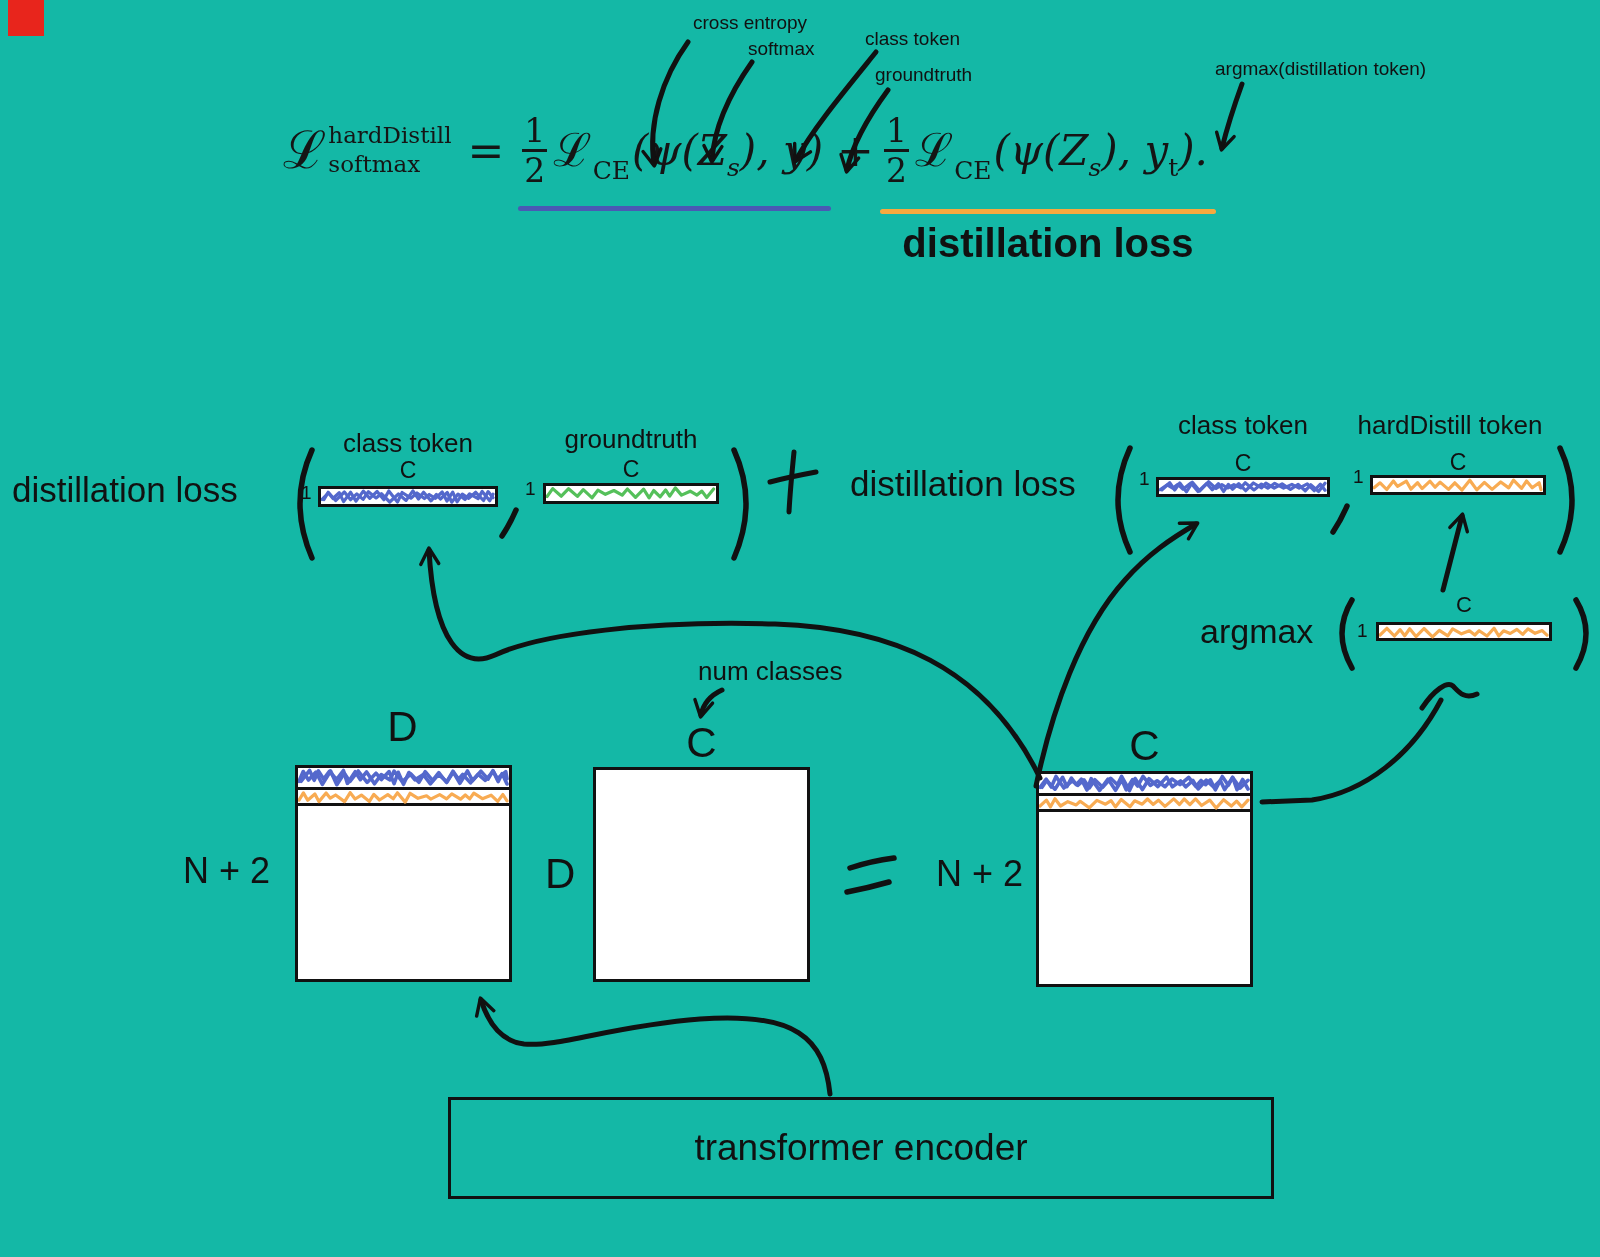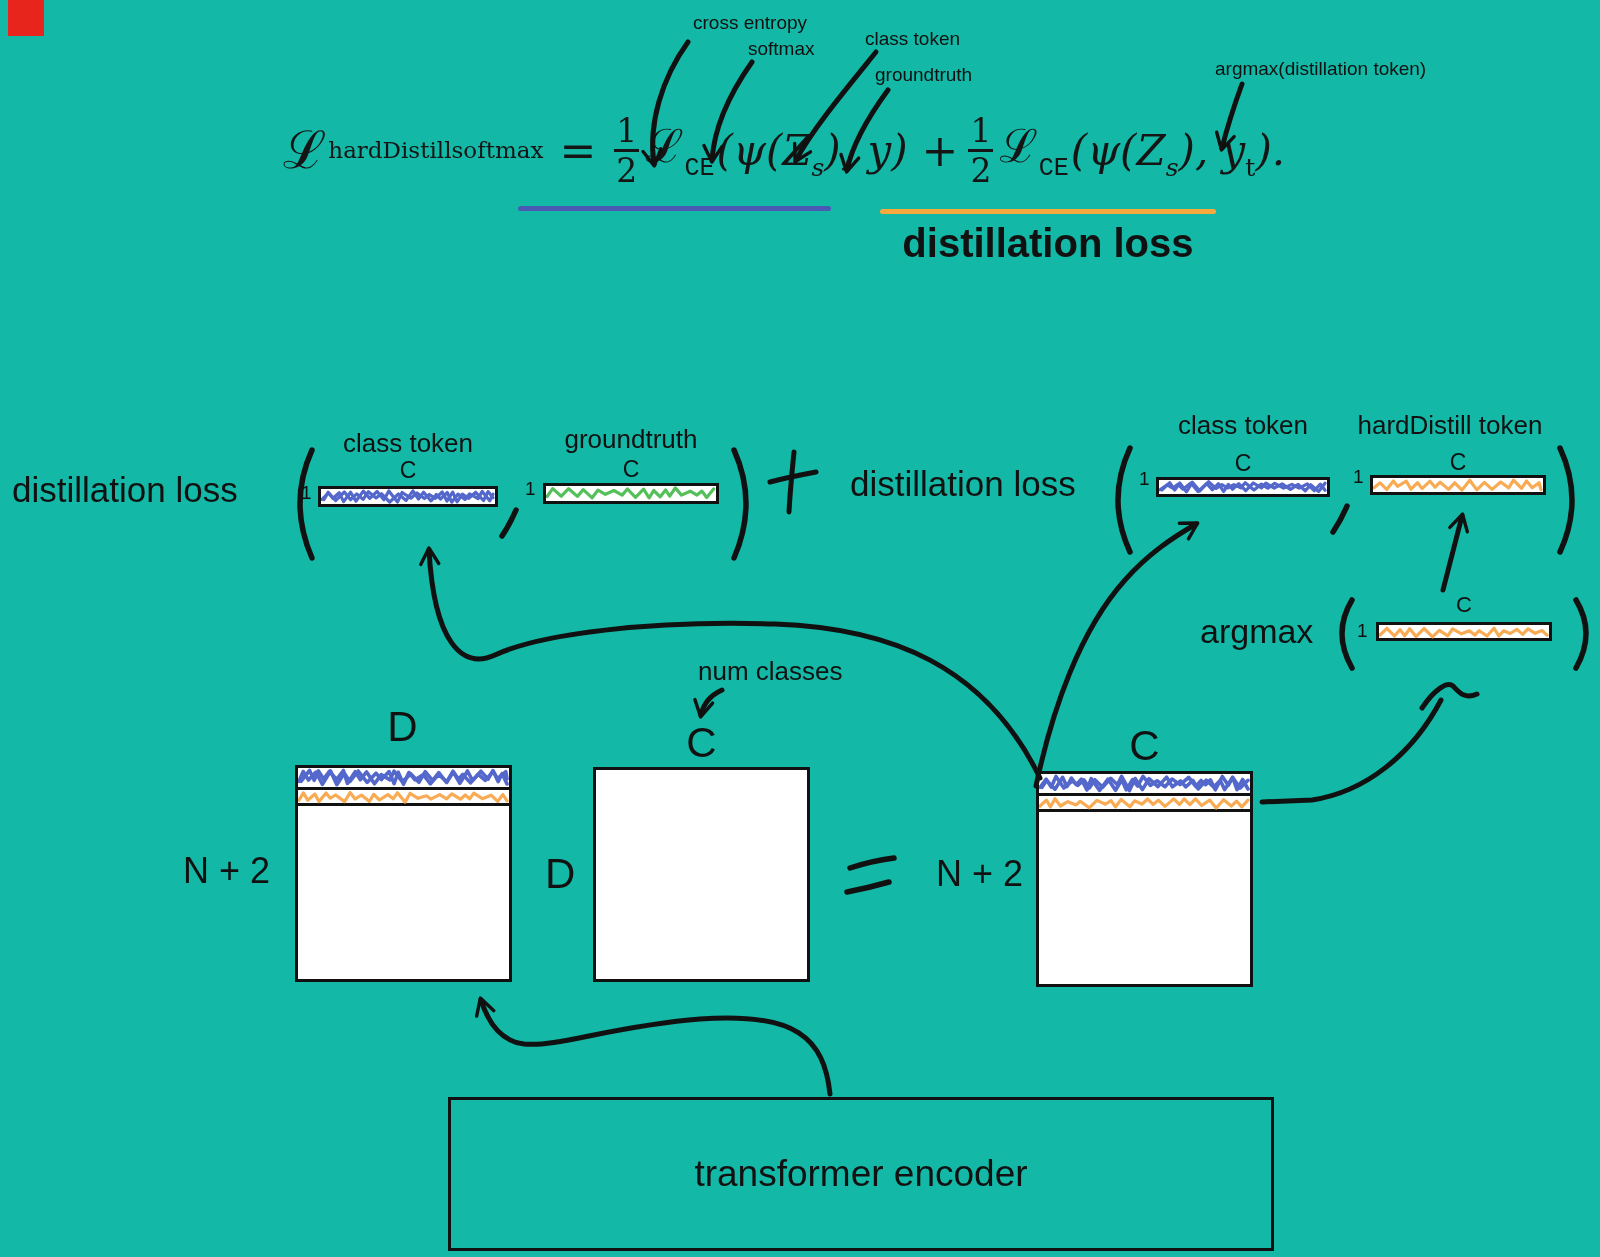--- a/index.html
+++ b/index.html
@@ -3,26 +3,26 @@
 <meta charset="utf-8">
 <style>
   html,body{margin:0;padding:0;background:#fff;}
   #canvas{position:relative;width:1600px;height:1257px;background:#14b8a6;overflow:hidden;
           font-family:"Liberation Sans",sans-serif;color:#111;}
   .ann{position:absolute;font-size:19px;color:#111;white-space:nowrap;}
   
   .formula-row{position:absolute;left:283px;top:92px;height:116px;display:flex;align-items:center;
                font-family:"DejaVu Serif",serif;color:#151515;}
   .fl{font-size:52px;line-height:1;}
-  .fscripts{display:inline-flex;flex-direction:row;justify-content:flex-start;font-size:23px;line-height:1.25;margin-left:2px;}
+  .fscripts{display:inline-flex;flex-direction:column;justify-content:flex-start;font-size:23px;line-height:1.25;margin-left:2px;}
   .feq{font-size:44px;margin-left:16px;}
   .fterm{display:inline-flex;align-items:center;}
   .frac{display:inline-flex;flex-direction:column;align-items:center;font-size:33px;line-height:1.0;}
   .frac .fbar{width:25px;height:3px;background:#151515;margin:2px 0;}
-  .flce{font-size:46px;line-height:1;margin-left:6px;font-family:Liberation Mono, monospace;}
+  .flce{font-size:46px;line-height:1;margin-left:6px;}
   .flcesub{font-size:25px;position:relative;top:13px;left:1px;}
   .fexpr{font-size:42px;font-style:italic;margin-left:3px;white-space:nowrap;}
   .fsub{font-size:25px;position:relative;top:11px;font-style:italic;}
   .fsubr{font-size:25px;position:relative;top:11px;font-style:normal;}
   .fplus{font-size:44px;margin:0 10px 0 14px;}
   .underline{position:absolute;height:5px;border-radius:3px;}
   .uline-label{position:absolute;transform:translateX(-50%);font-size:40px;font-weight:bold;white-space:nowrap;}
   
   .loss-text{position:absolute;font-size:35px;color:#111;white-space:nowrap;}
   .token-bar{position:absolute;border:3px solid #111;background:#fff;}
@@ -30,21 +30,21 @@
   .bar-caption{position:absolute;font-size:26px;text-align:center;white-space:nowrap;}
   .dim-label{position:absolute;font-size:23px;text-align:center;}
   .one-label{position:absolute;font-size:19px;}
   
   .matrix{position:absolute;border:3px solid #111;background:#fff;box-sizing:border-box;}
   .mrow1{position:relative;height:19px;border-bottom:3px solid #111;}
   .mrow2{position:relative;height:13px;border-bottom:3px solid #111;}
   .mat-label{position:absolute;font-size:42px;text-align:center;}
   .side-label{position:absolute;font-size:36px;white-space:nowrap;}
   
-  .encoder-box{position:absolute;left:448px;top:1097px;width:826px;height:154px;border:3.5px solid #111;
+  .encoder-box{position:absolute;left:448px;top:1097px;width:826px;height:102px;border:3.5px solid #111;
                display:flex;align-items:center;justify-content:center;box-sizing:border-box;}
   .encoder-label{font-size:37px;}
   .red-marker{position:absolute;left:8px;top:0px;width:36px;height:36px;}
   svg.overlay{position:absolute;left:0;top:0;pointer-events:none;}
 </style>
 </head>
 <body>
 
 <div id="canvas">
 

